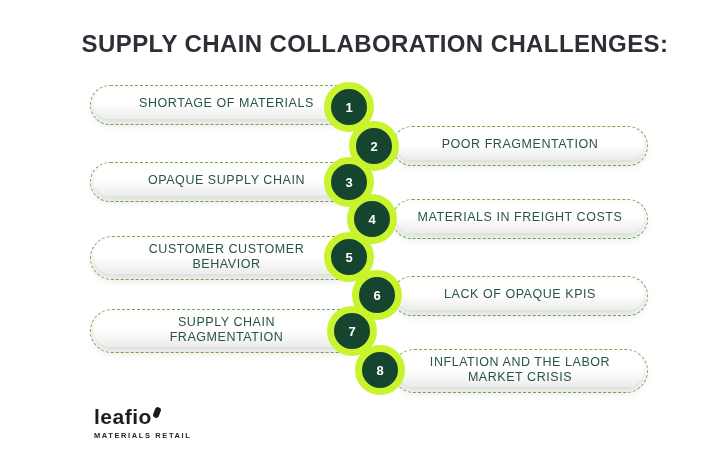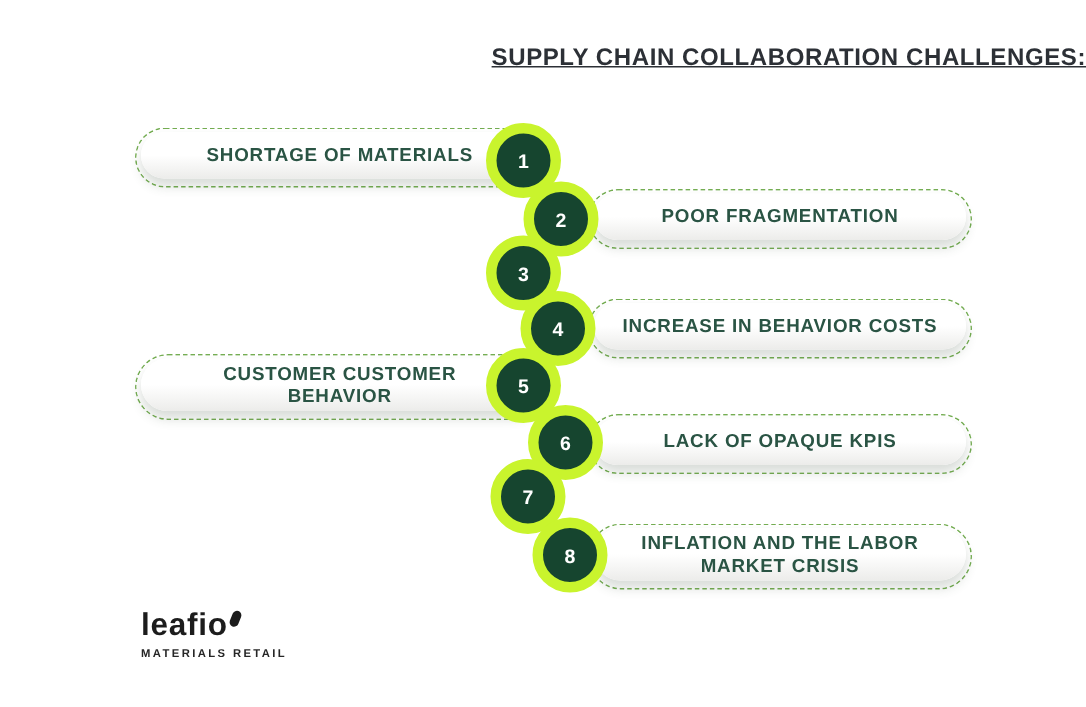--- a/index.html
+++ b/index.html
@@ -15,42 +15,41 @@
   html,body{background:#fff;}
   body{font-family:"Liberation Sans", sans-serif;}
   .canvas{
     position:relative;
     width:724px;height:471px;
     background:var(--bg);
     overflow:hidden;
   }
   .title{
     position:absolute;top:30px;left:26px;right:0;
-    text-align:right;
-    font-weight:700;font-size:16px;letter-spacing:.4px;
+    text-align:center;
+    font-weight:700;font-size:24px;letter-spacing:.4px;
     color:var(--title-color);
-    text-decoration:underline;
   }
   .item{position:absolute;z-index:1;}
   .pill{
     width:100%;height:100%;
     border:1.5px dashed var(--dash-green);
     border-radius:999px;
     padding:2px 3px 5px;
   }
   .pill-body{
     width:100%;height:100%;
     border-radius:999px;
     background:linear-gradient(180deg,#ffffff 50%,#ececea 100%);
     box-shadow:0 5px 8px rgba(60,80,60,.20);
     display:flex;align-items:center;justify-content:center;
     text-align:center;
   }
   .pill-label{
-    font-weight:700;font-size:12.5px;line-height:1.2;
+    font-weight:400;font-size:12.5px;line-height:1.2;
     letter-spacing:.55px;color:var(--pill-text);
     max-width:212px;
   }
   
   .p1{left:90px;top:85px;width:273px;height:40px;}
   .p2{left:392px;top:126px;width:256px;height:40px;}
   .p3{left:90px;top:162px;width:273px;height:40px;}
   .p4{left:392px;top:199px;width:256px;height:40px;}
   .p5{left:90px;top:236px;width:273px;height:44px;}
   .p6{left:392px;top:276px;width:256px;height:40px;}
@@ -110,38 +109,52 @@
       </div>
     </div>
   </div>
   <div class="item p2">
     <div class="pill">
       <div class="pill-body">
         <span class="pill-label">POOR FRAGMENTATION</span>
       </div>
     </div>
   </div>
+  <div class="item p3">
+    <div class="pill">
+      <div class="pill-body">
+        <span class="pill-label">OPAQUE SUPPLY CHAIN</span>
+      </div>
+    </div>
+  </div>
   <div class="item p4">
     <div class="pill">
       <div class="pill-body">
-        <span class="pill-label">INCREASE IN BEHAVIOR COSTS</span>
+        <span class="pill-label">MATERIALS IN FREIGHT COSTS</span>
       </div>
     </div>
   </div>
   <div class="item p5">
     <div class="pill">
       <div class="pill-body">
         <span class="pill-label">CUSTOMER CUSTOMER BEHAVIOR</span>
       </div>
     </div>
   </div>
   <div class="item p6">
     <div class="pill">
       <div class="pill-body">
         <span class="pill-label">LACK OF OPAQUE KPIS</span>
+      </div>
+    </div>
+  </div>
+  <div class="item p7">
+    <div class="pill">
+      <div class="pill-body">
+        <span class="pill-label">SUPPLY CHAIN FRAGMENTATION</span>
       </div>
     </div>
   </div>
   <div class="item p8">
     <div class="pill">
       <div class="pill-body">
         <span class="pill-label">INFLATION AND THE LABOR MARKET CRISIS</span>
       </div>
     </div>
   </div>

